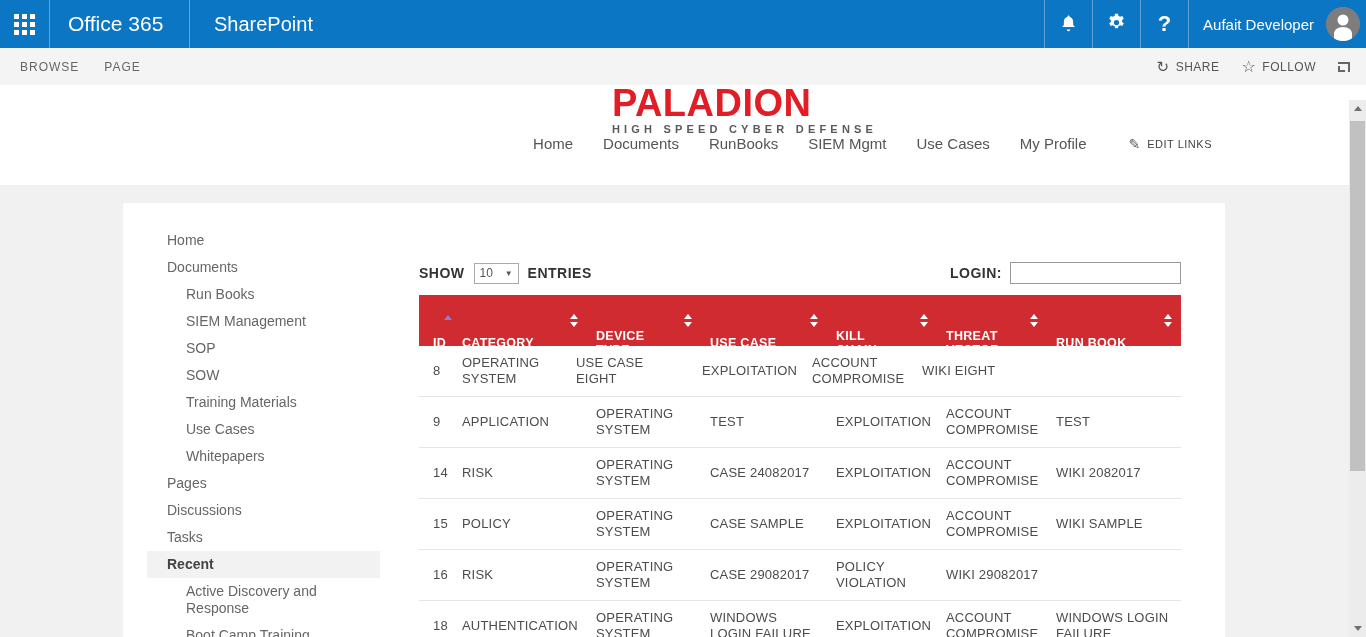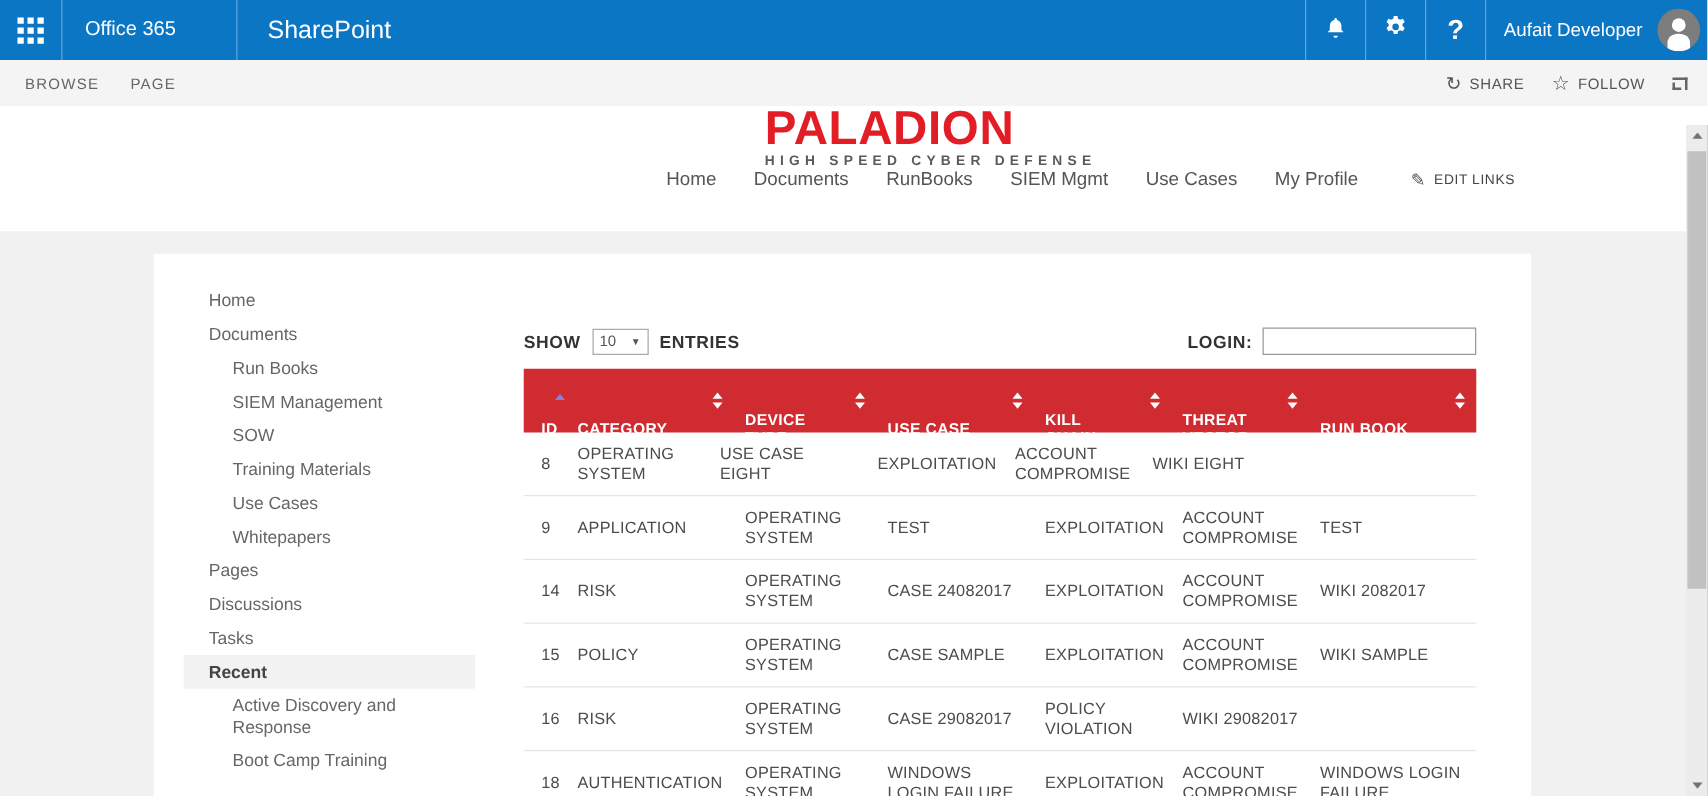--- a/index.html
+++ b/index.html
@@ -5,21 +5,21 @@
   * { margin:0; padding:0; box-sizing:border-box; }
   html,body { width:1366px; height:637px; overflow:hidden; background:#fff;
               font-family:"Liberation Sans", sans-serif; }
 
   
   .suite-bar { height:48px; background:#0b76c4; display:flex; align-items:stretch; color:#fff; }
   .suite-cell { display:flex; align-items:center; }
   .waffle-cell { width:50px; justify-content:center; border-right:1px solid rgba(255,255,255,.35); cursor:pointer; }
   .waffle { display:grid; grid-template-columns:repeat(3,5px); grid-template-rows:repeat(3,5px); gap:3px; }
   .waffle i { background:#fff; display:block; }
-  .brand-cell { padding:0 24px 0 18px; font-size:16px; border-right:1px solid rgba(255,255,255,.35); min-width:140px; }
+  .brand-cell { padding:0 24px 0 18px; font-size:21px; border-right:1px solid rgba(255,255,255,.35); min-width:140px; }
   .app-cell { padding:0 24px; font-size:20px; }
   .suite-right { margin-left:auto; display:flex; align-items:stretch; }
   .icon-cell { width:48px; display:flex; align-items:center; justify-content:center;
                border-left:1px solid rgba(255,255,255,.35); cursor:pointer; }
   .help-glyph { font-size:22px; font-weight:bold; color:#fff; }
   .user-cell { display:flex; align-items:center; gap:12px; padding:0 6px 0 14px;
                border-left:1px solid rgba(255,255,255,.35); }
   .user-name { font-size:15px; }
   .avatar { width:34px; height:34px; border-radius:50%; overflow:hidden; background:#7d7d7d; flex:none; cursor:pointer; }
 
@@ -183,20 +183,21 @@
 
 <div class="content-region">
   <div class="panel">
 
     <div class="sidebar-nav">
 
     <div class="side-item">Home</div>
         <div class="side-item">Documents</div>
         <div class="side-item indent">Run Books</div>
         <div class="side-item indent">SIEM Management</div>
+        <div class="side-item indent">SOP</div>
         <div class="side-item indent">SOW</div>
         <div class="side-item indent">Training Materials</div>
         <div class="side-item indent">Use Cases</div>
         <div class="side-item indent">Whitepapers</div>
         <div class="side-item">Pages</div>
         <div class="side-item">Discussions</div>
         <div class="side-item">Tasks</div>
         <div class="side-item active">Recent</div>
         <div class="side-item indent">Active Discovery and Response</div>
         <div class="side-item indent">Boot Camp Training</div>

